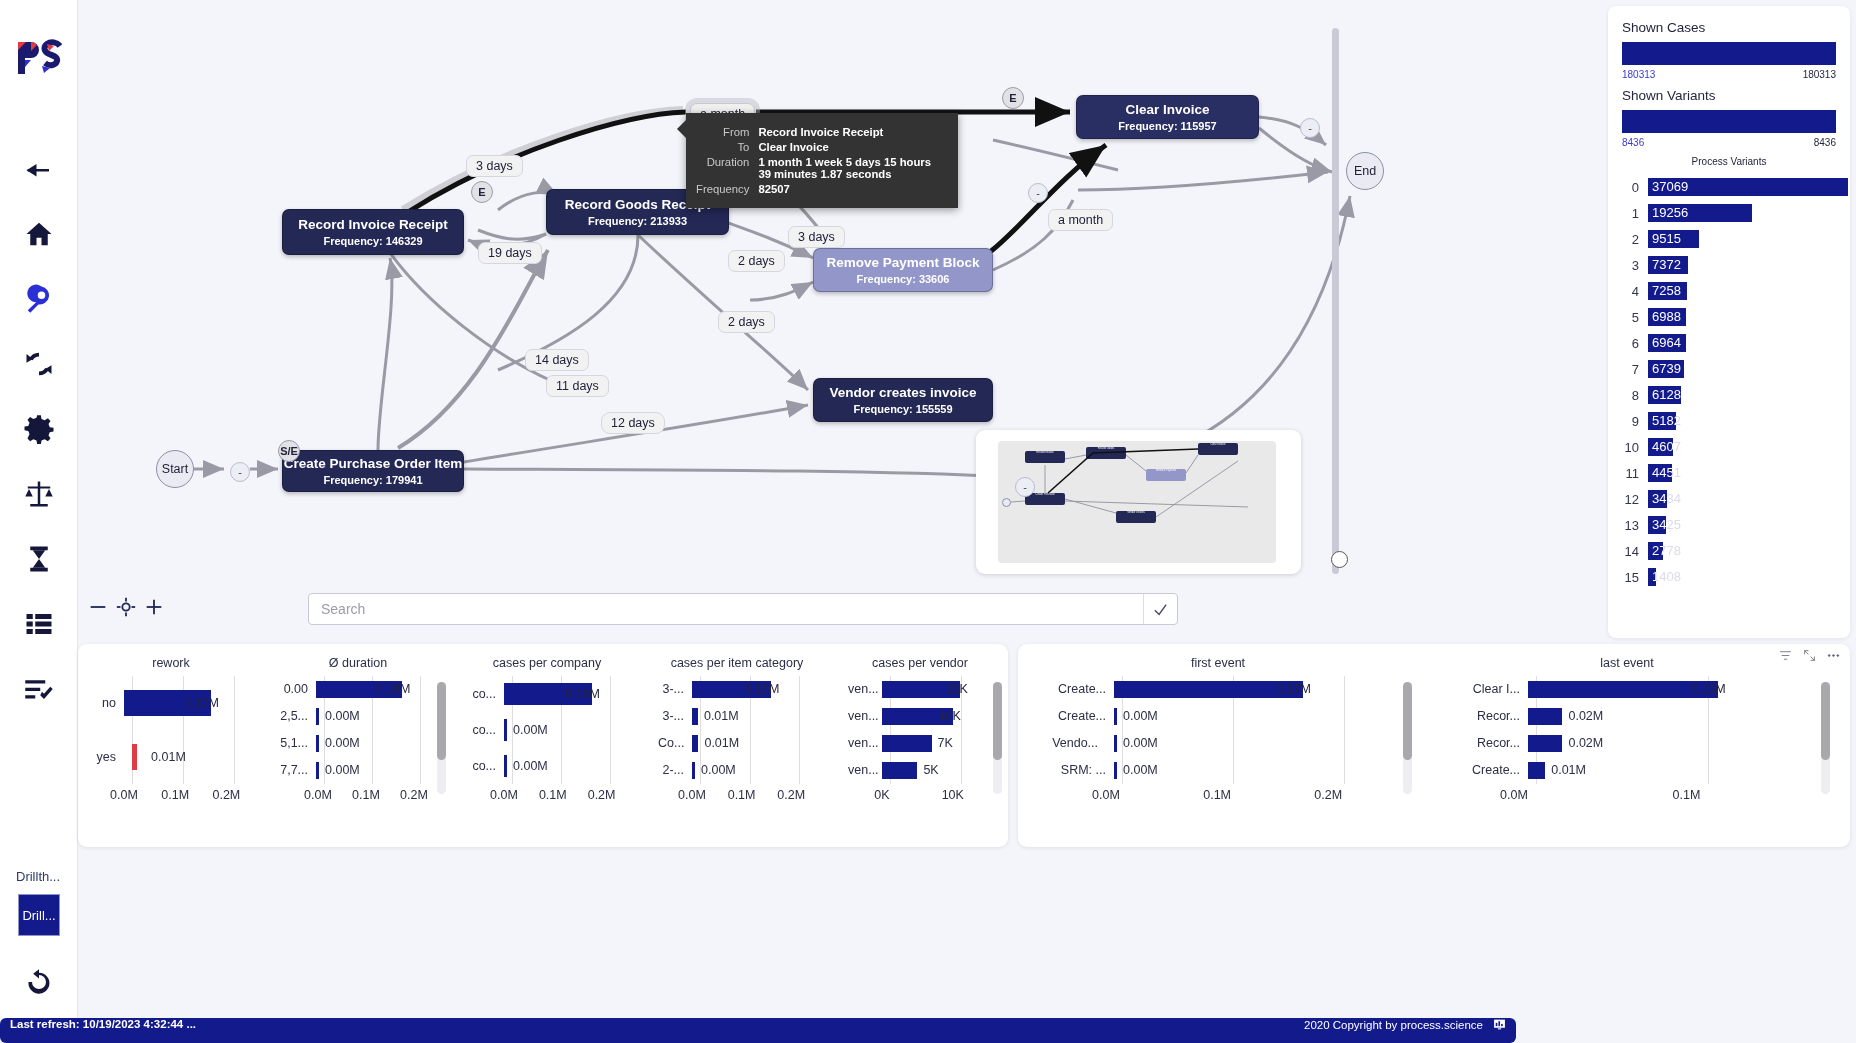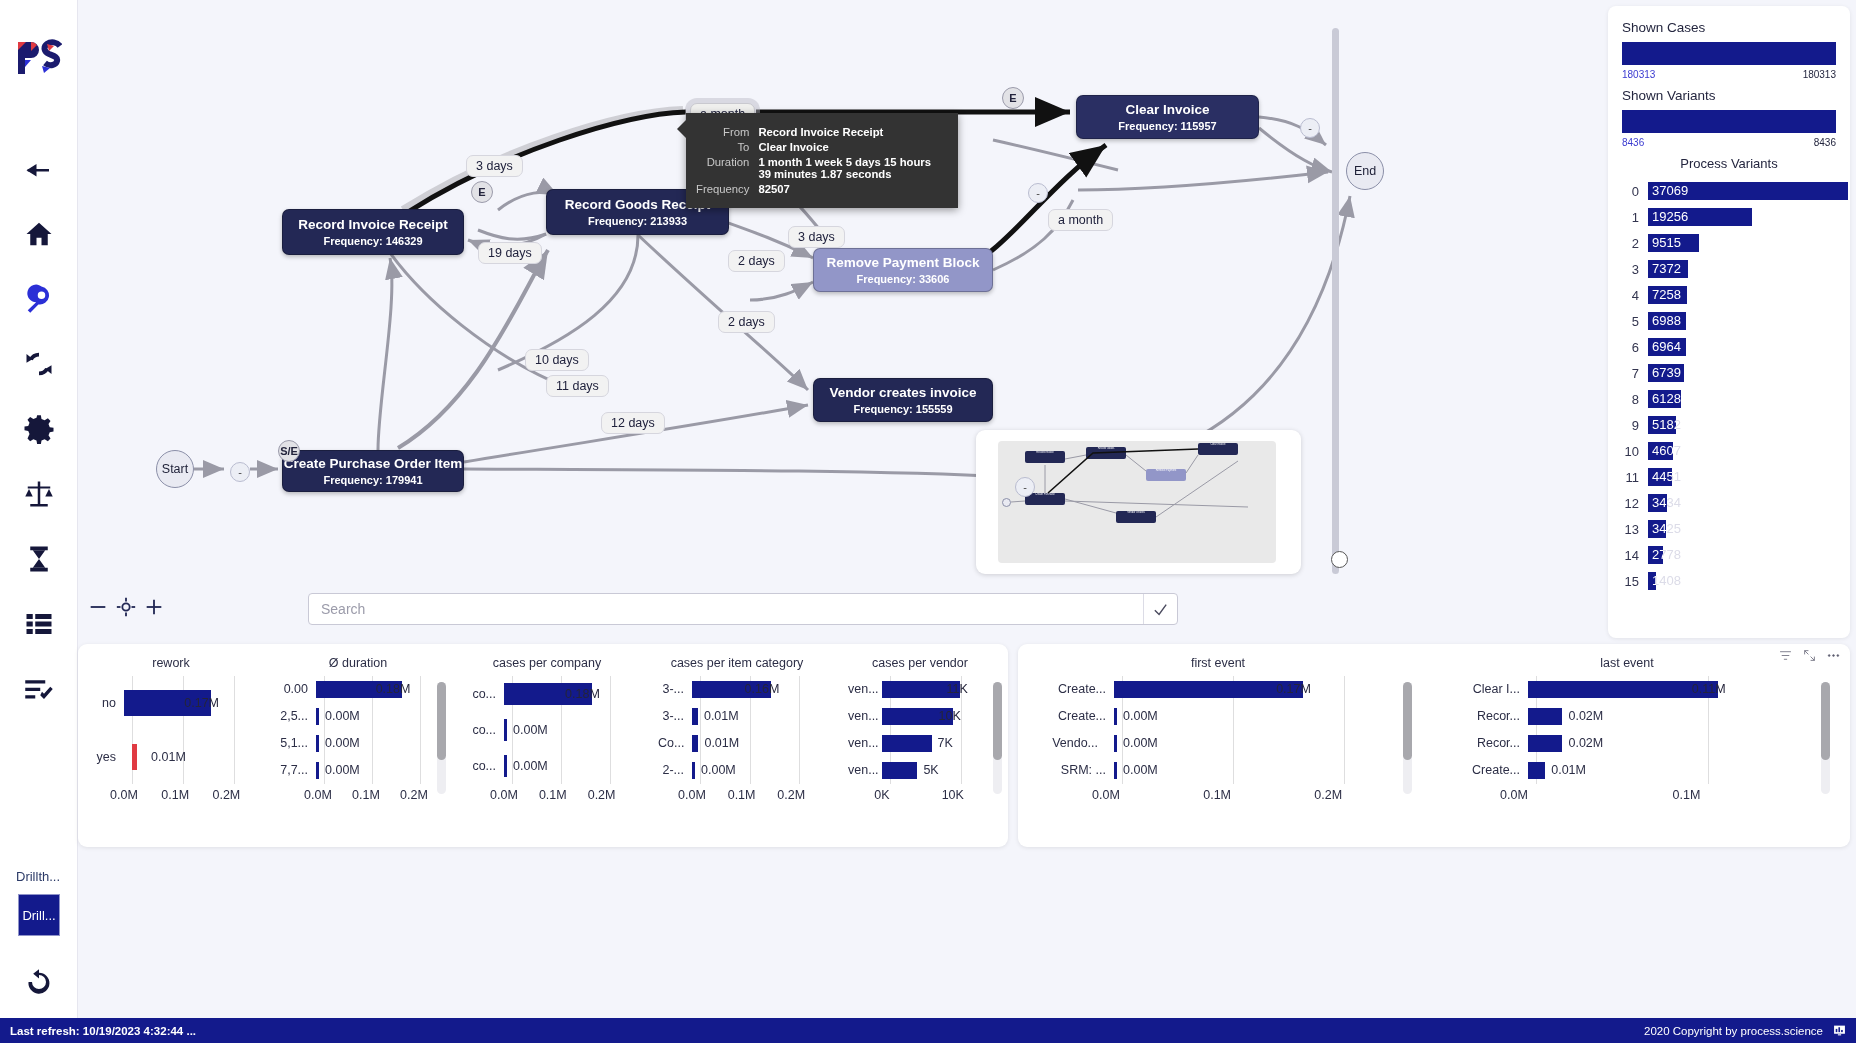--- a/index.html
+++ b/index.html
@@ -151,21 +151,21 @@
     position:absolute; left:1608px; top:6px; width:242px; height:632px;
     background:#ffffff; border-radius:8px; box-shadow:0 1px 4px rgba(0,0,0,.08);
     padding:14px 14px 0 14px; overflow:hidden;
   }
   .rp-title { font-size:13.5px; color:#24263f; margin-bottom:7px; }
   .rp-bar-outer { width:100%; height:23px; background:#ffffff; }
   .rp-bar-fill { height:23px; background:#131a8c; }
   .rp-vals { display:flex; justify-content:space-between; font-size:10px; margin:4px 0 8px 0; }
   .rp-vals .l { color:#3a3ad0; }
   .rp-vals .r { color:#24263f; }
-  .pv-title { text-align:center; font-size:13px; color:#24263f; margin:4px 0 7px 0; }
+  .pv-title { text-align:center; font-size:10px; color:#24263f; margin:4px 0 7px 0; }
   .pv-row { display:flex; align-items:center; height:26px; font-size:13px; }
   .pv-idx { width:26px; text-align:right; padding-right:9px; color:#33354f; }
   .pv-barwrap { position:relative; flex:1; height:18px; }
   .pv-bar { position:absolute; left:0; top:0; height:18px; background:#131a8c; }
   .pv-num {
     position:absolute; left:4px; top:0; height:18px; line-height:18px;
     font-size:13px; color:#ffffff; white-space:nowrap;
   }
   .pv-num-ghost {
     position:absolute; left:4px; top:0; height:18px; line-height:18px;
@@ -193,23 +193,23 @@
   .blabel { font-size:12.5px; color:#2c2e46; text-align:right; white-space:nowrap; }
   .bbar { height:26px; background:#131a8c; }
   .bbar.red { background:#e03a42; }
   .bval { font-size:12.5px; color:#2c2e46; margin-left:6px; white-space:nowrap; }
   .xtick { position:absolute; transform:translateX(-50%); white-space:nowrap; }
   .scroller { position:absolute; width:9px; background:#eeeef2; border-radius:5px; }
   .scroller .thumb { position:absolute; left:0; width:9px; background:#a8a8ad; border-radius:5px; }
 
   
   .statusbar {
-    position:absolute; left:0; bottom:0; width:1856px; height:25px;
+    position:absolute; left:0; bottom:0; width:1516px; height:25px;
     background:#131a8c; color:#fff; font-size:11.5px; font-weight:700;
-    display:flex; align-items:center; justify-content:space-between; padding:0 10px;
+    display:flex; align-items:flex-start; justify-content:space-between; padding:0 10px;border-radius:6px;
   }
   .statusbar .right { display:flex; align-items:center; gap:10px; font-weight:400; }
   .statusbar .pbi { width:13px; height:13px; }
 </style>
 </head>
 <body>
 
 <div id="app">
 
   <div class="rail">
@@ -390,23 +390,23 @@
       <div class="nname">Clear Invoice</div>
       <div class="nfreq">Frequency: 115957</div>
     </div>
 
     <div class="edgelabel" style="left:612px;top:103px;background:#f0f0ee;border:1px solid #c9c9cf;box-shadow:0 0 0 5px rgba(185,185,195,.45);">a month</div>
     <div class="edgelabel" style="left:388px;top:155px;">3 days</div>
     <div class="edgelabel" style="left:400px;top:242px;">19 days</div>
     <div class="edgelabel" style="left:710px;top:226px;">3 days</div>
     <div class="edgelabel" style="left:650px;top:250px;">2 days</div>
     <div class="edgelabel" style="left:640px;top:311px;">2 days</div>
-    <div class="edgelabel" style="left:447px;top:349px;">10 days</div>
+    <div class="edgelabel" style="left:447px;top:349px;">14 days</div>
     <div class="edgelabel" style="left:468px;top:375px;">11 days</div>
-    <div class="edgelabel" style="left:523px;top:412px;">12 days</div>
+    <div class="edgelabel" style="left:523px;top:412px;border-radius:9px;">12 days</div>
     <div class="edgelabel" style="left:970px;top:209px;">a month</div>
 
     <div class="plusnode" style="left:152px;top:462px;">-</div>
     <div class="plusnode" style="left:937px;top:477px;">-</div>
     <div class="plusnode" style="left:1222px;top:118px;">-</div>
     <div class="plusnode" style="left:950px;top:183px;">-</div>
 
     <div class="tooltip">
       <table>
         <tbody>

